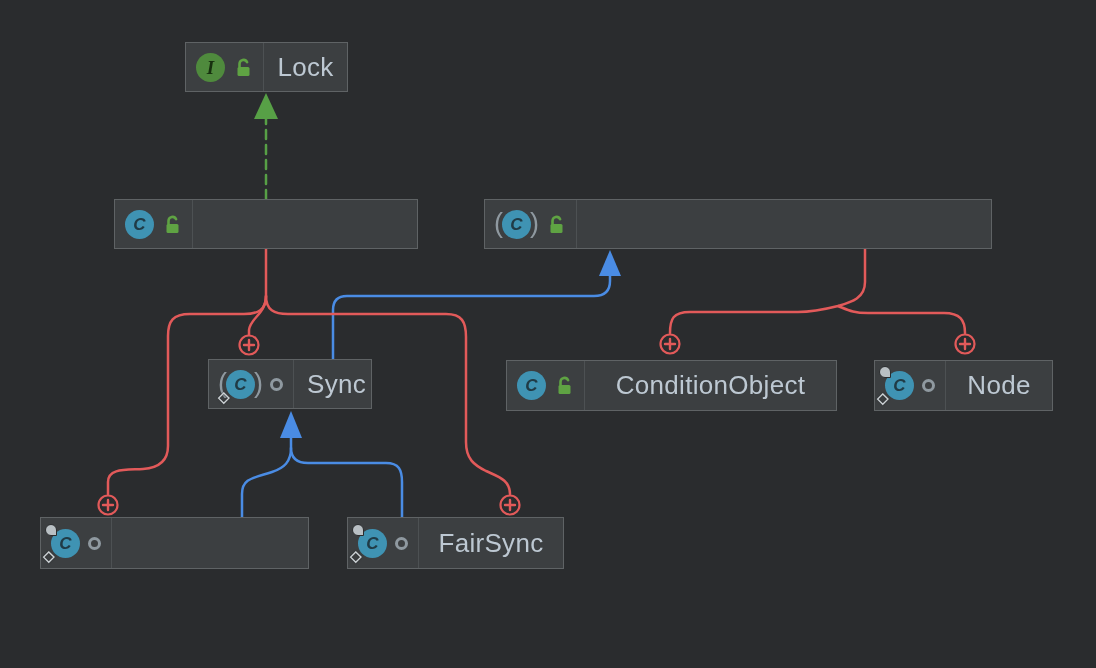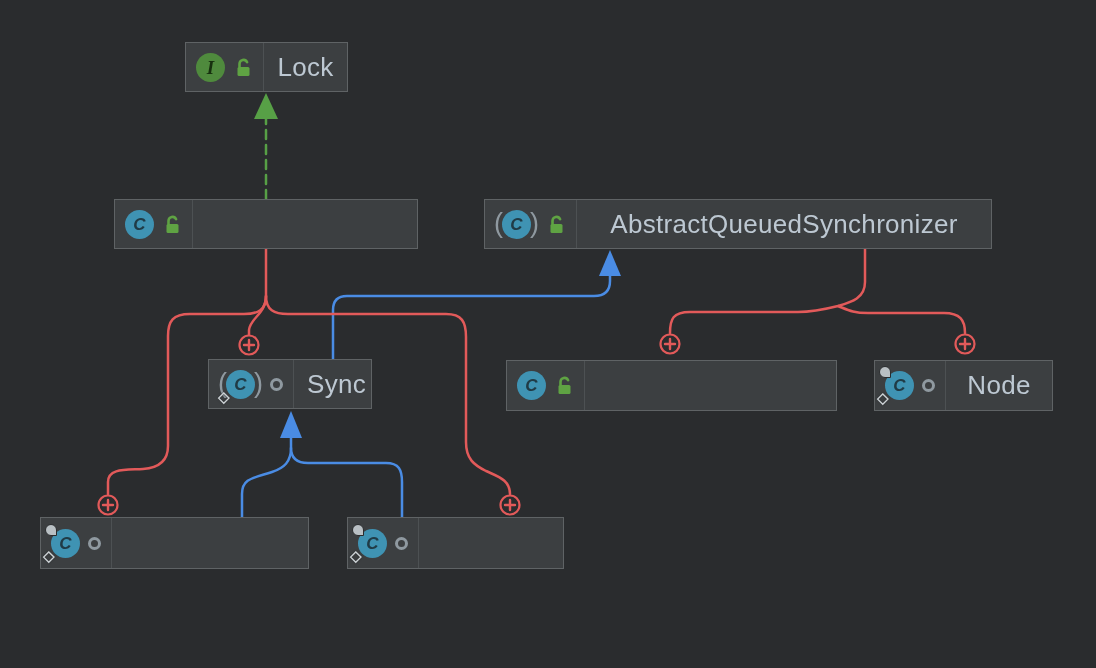--- a/index.html
+++ b/index.html
@@ -150,21 +150,20 @@
         <span class="badge cls">
             <i>C</i>
           </span>
         <span class="paren">)</span>
       </span>
       <svg class="lockicon" viewBox="0 0 20 21">
         <path d="M6.5 10 V6.8 a4 4 0 0 1 7.6 -1.6" fill="none" stroke="var(--icon-lock,#5fa343)" stroke-width="2.6" stroke-linecap="round"></path>
         <rect x="4.5" y="10" width="12" height="9" rx="1.5" fill="var(--icon-lock,#5fa343)"></rect>
       </svg>
     </span>
-    <span class="name">AbstractQueuedSynchronizer</span>
   </div>
 
   <div class="node" style="left:208px;top:359px;width:164px;height:50px;">
     <span class="icons">
       <span class="absgrp">
         <span class="paren">(</span>
         <span class="badge cls">
           <i>C</i>
           <span class="ov diamond">◇</span>
         </span>
@@ -178,20 +177,21 @@
   <div class="node" style="left:506px;top:360px;width:331px;height:51px;">
     <span class="icons">
       <span class="badge cls">
           <i>C</i>
         </span>
       <svg class="lockicon" viewBox="0 0 20 21">
         <path d="M6.5 10 V6.8 a4 4 0 0 1 7.6 -1.6" fill="none" stroke="var(--icon-lock,#5fa343)" stroke-width="2.6" stroke-linecap="round"></path>
         <rect x="4.5" y="10" width="12" height="9" rx="1.5" fill="var(--icon-lock,#5fa343)"></rect>
       </svg>
     </span>
+    <span class="name">ConditionObject</span>
   </div>
 
   <div class="node" style="left:874px;top:360px;width:179px;height:51px;">
     <span class="icons">
       <span class="badge cls">
         <i>C</i>
         <span class="ov pin"></span>
         <span class="ov diamond">◇</span>
       </span>
       <span class="donut"></span>
@@ -212,15 +212,16 @@
 
   <div class="node" style="left:347px;top:517px;width:217px;height:52px;">
     <span class="icons">
       <span class="badge cls">
         <i>C</i>
         <span class="ov pin"></span>
         <span class="ov diamond">◇</span>
       </span>
       <span class="donut"></span>
     </span>
+    <span class="name">FairSync</span>
   </div>
 
 </div>
 
 </body></html>

